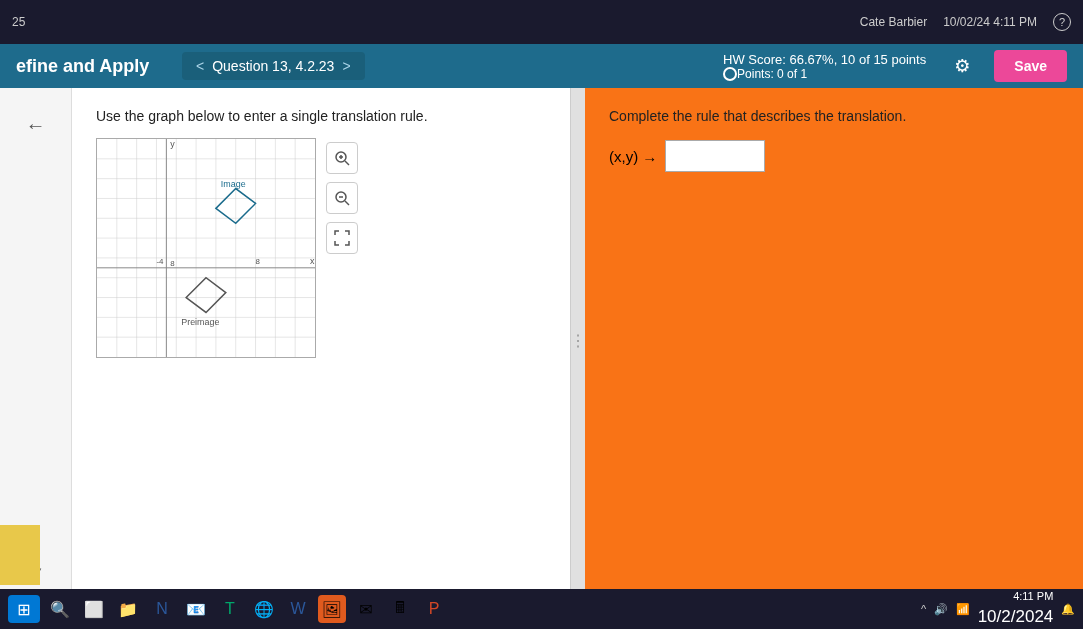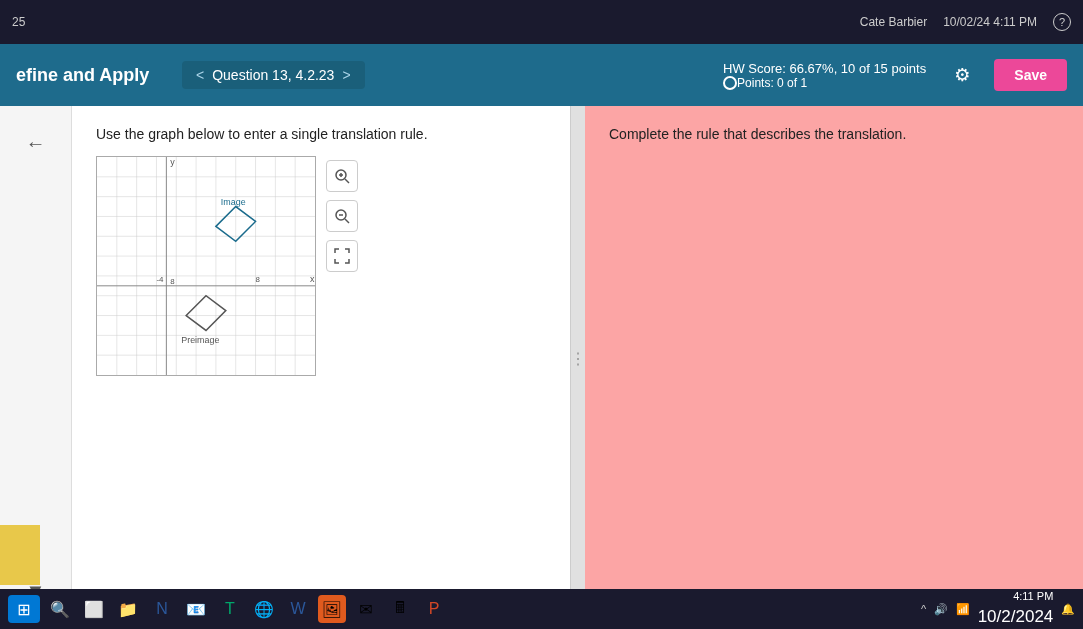--- a/index.html
+++ b/index.html
@@ -25,21 +25,21 @@
     }
     .top-bar-right {
       display: flex;
       align-items: center;
       gap: 16px;
     }
 
     
     .header {
       background: #1e6b8c;
-      height: 62px;
+      height: 44px;
       display: flex;
       align-items: center;
       padding: 0 16px;
       gap: 16px;
     }
     .header-title {
       color: white;
       font-size: 18px;
       font-weight: bold;
       min-width: 150px;
@@ -125,21 +125,21 @@
     
     .content-left {
       flex: 1;
       padding: 20px 24px;
       border-right: 1px solid #ccc;
       background: white;
     }
     .content-right {
       flex: 1;
       padding: 20px 24px;
-      background: #fca5a5;
+      background: #f97316;
     }
 
     .instruction-text {
       font-size: 14px;
       color: #222;
       margin-bottom: 14px;
     }
 
     
     .graph-container {
@@ -446,20 +446,24 @@
       </div>
     </div>
   </div>
 
   <div class="divider-handle">
     <span>⋮</span>
   </div>
 
   <div class="content-right">
     <p class="complete-rule">Complete the rule that describes the translation.</p>
+    <div class="rule-input-row">
+      <span>(x,y) →</span>
+      <input class="rule-input" type="text" value="" style="">
+    </div>
   </div>
 </div>
 
 <div class="yellow-block"></div>
 
 <div class="bottom-bar">
   <div class="bottom-left">
     <a class="bottom-link">Textbook</a>
     <a class="bottom-link">Calculator</a>
   </div>

